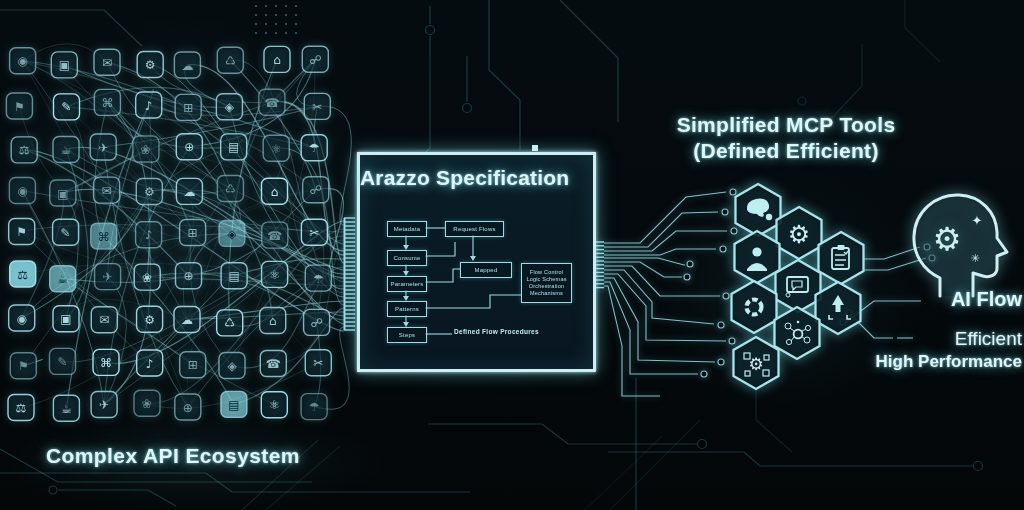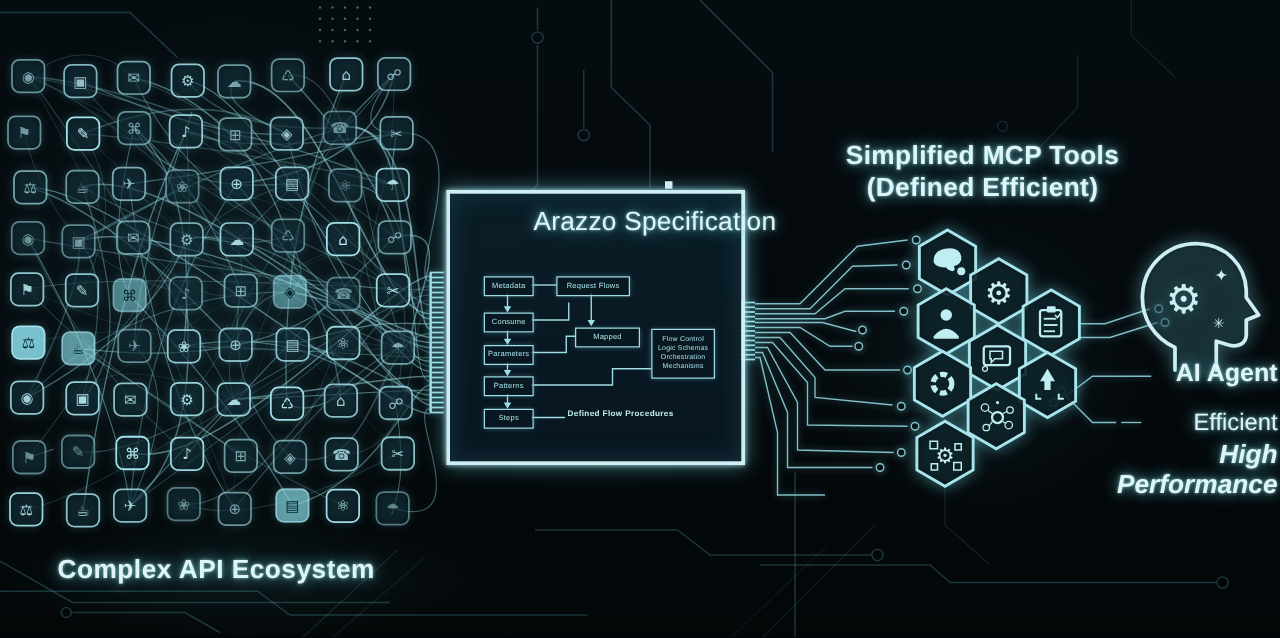--- a/index.html
+++ b/index.html
@@ -8,26 +8,26 @@
     font-family:"Liberation Sans",sans-serif;}
   svg{position:absolute;left:0;top:0;overflow:visible;}
   .glowspot{position:absolute;pointer-events:none;}
   .glowtext{color:#dff6f9;text-shadow:0 0 12px rgba(110,225,240,.8),0 0 3px rgba(190,245,250,.7);}
   #heading-right{position:absolute;left:618px;top:112px;width:336px;text-align:center;
     font-size:21px;font-weight:600;line-height:26px;letter-spacing:.3px;}
   #caption-left{position:absolute;left:46px;top:444px;font-size:21px;font-weight:600;letter-spacing:.4px;text-align:right;}
   #agent-labels{position:absolute;left:868px;top:288px;width:154px;text-align:right;}
   #agent-label{font-size:20px;font-weight:600;}
   #agent-note1{font-size:19px;font-weight:400;margin-top:17px;}
-  #agent-note2{font-size:21px;font-weight:600;margin-top:2px;font-style:italic;}
+  #agent-note2{font-size:17px;font-weight:600;margin-top:2px;}
   #arazzo{position:absolute;left:357px;top:152px;width:233px;height:214px;
     border:3px solid #cdeff3;background:linear-gradient(180deg,#0a1d26,#081620);
     box-shadow:0 0 16px rgba(110,215,230,.55),0 0 4px rgba(200,245,250,.9),inset 0 0 22px rgba(70,160,180,.18);}
-  #arazzo-title{position:absolute;left:0;top:11px;width:100%;text-align:right;
-    font-size:21px;font-weight:400;letter-spacing:.2px;padding-left:28px;}
+  #arazzo-title{position:absolute;left:0;top:11px;width:100%;text-align:left;
+    font-size:21px;font-weight:700;letter-spacing:.2px;}
   .fbox{position:absolute;border:1.3px solid #9fdde6;background:rgba(8,24,32,.6);
     color:#a9e2ea;font-size:6px;display:flex;align-items:center;justify-content:center;
     text-align:center;filter:blur(.35px);letter-spacing:.2px;box-shadow:0 0 4px rgba(120,220,235,.35);}
   #flow-note{position:absolute;left:94px;top:173px;width:120px;color:#bfeef2;font-size:6.5px;
     font-weight:700;filter:blur(.3px);letter-spacing:.3px;}
   .tick{position:absolute;background:#cdeff3;}
 </style>
 </head>
 <body>
 
@@ -707,17 +707,17 @@
     <text x="82" y="47" font-size="13" text-anchor="middle" fill="#cdeff3" font-family="DejaVu Sans, sans-serif">✦</text>
     <text x="80" y="84" font-size="11" text-anchor="middle" fill="#cdeff3" font-family="DejaVu Sans, sans-serif">✳</text>
   </svg>
 
   <div id="heading-right" class="glowtext">
     <div>Simplified MCP Tools</div>
     <div>(Defined Efficient)</div>
   </div>
   <div id="caption-left" class="glowtext">Complex API Ecosystem</div>
   <div id="agent-labels">
-    <div id="agent-label" class="glowtext">AI Agent</div>
+    <div id="agent-label" class="glowtext">AI Flow</div>
     <div id="agent-note1" class="glowtext">Efficient</div>
     <div id="agent-note2" class="glowtext">High Performance</div>
   </div>
 </div>
 
 </body></html>

